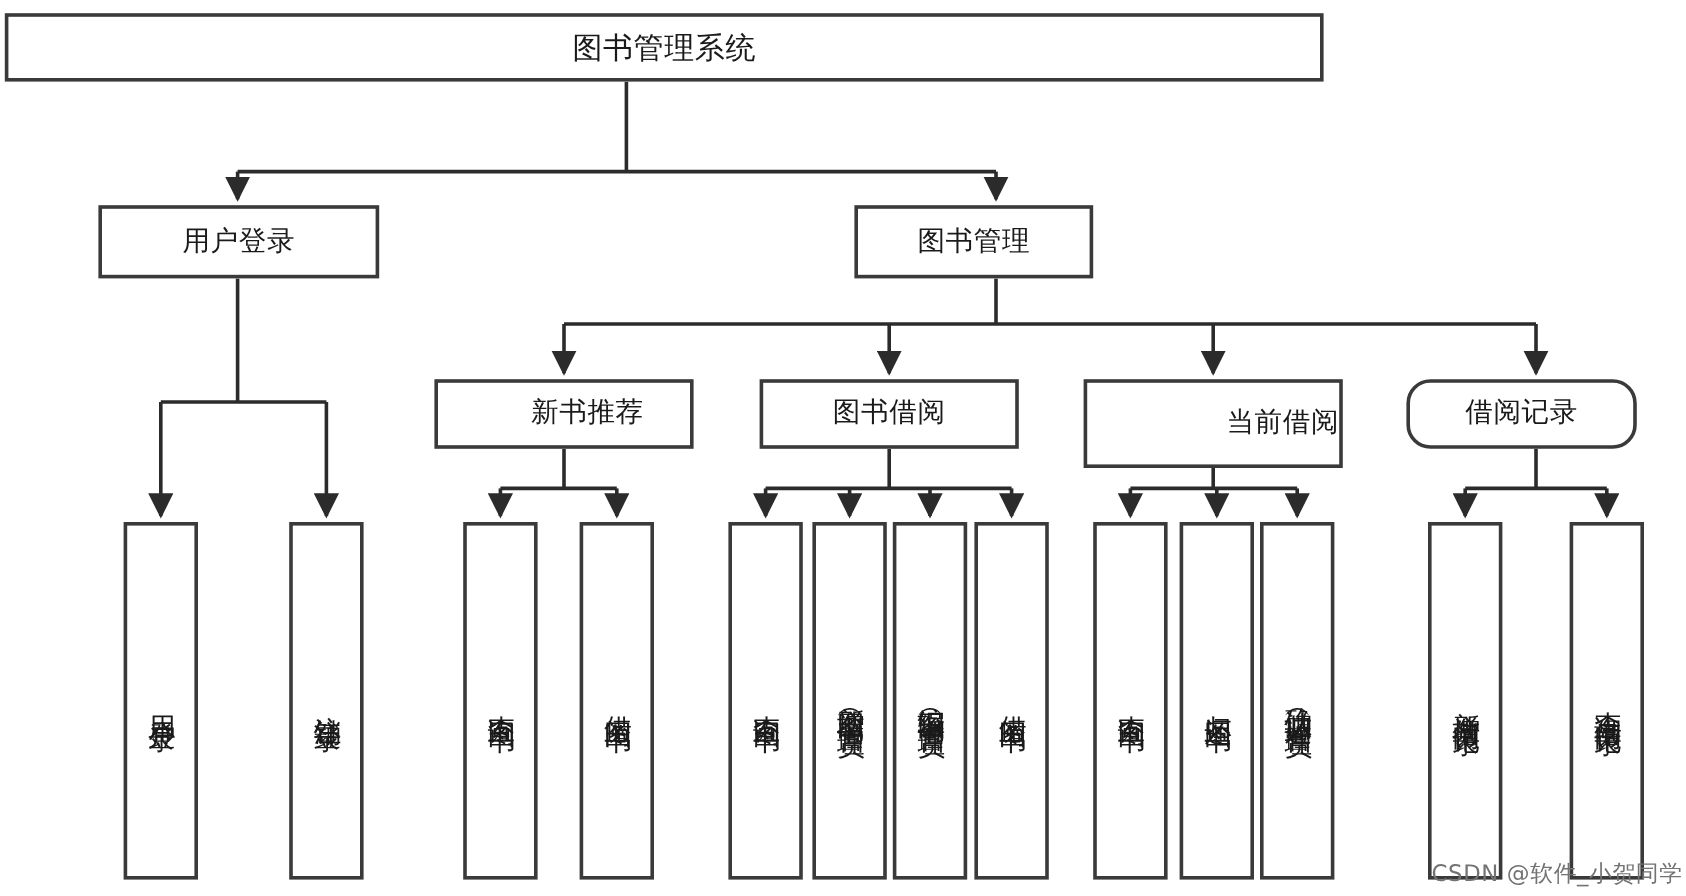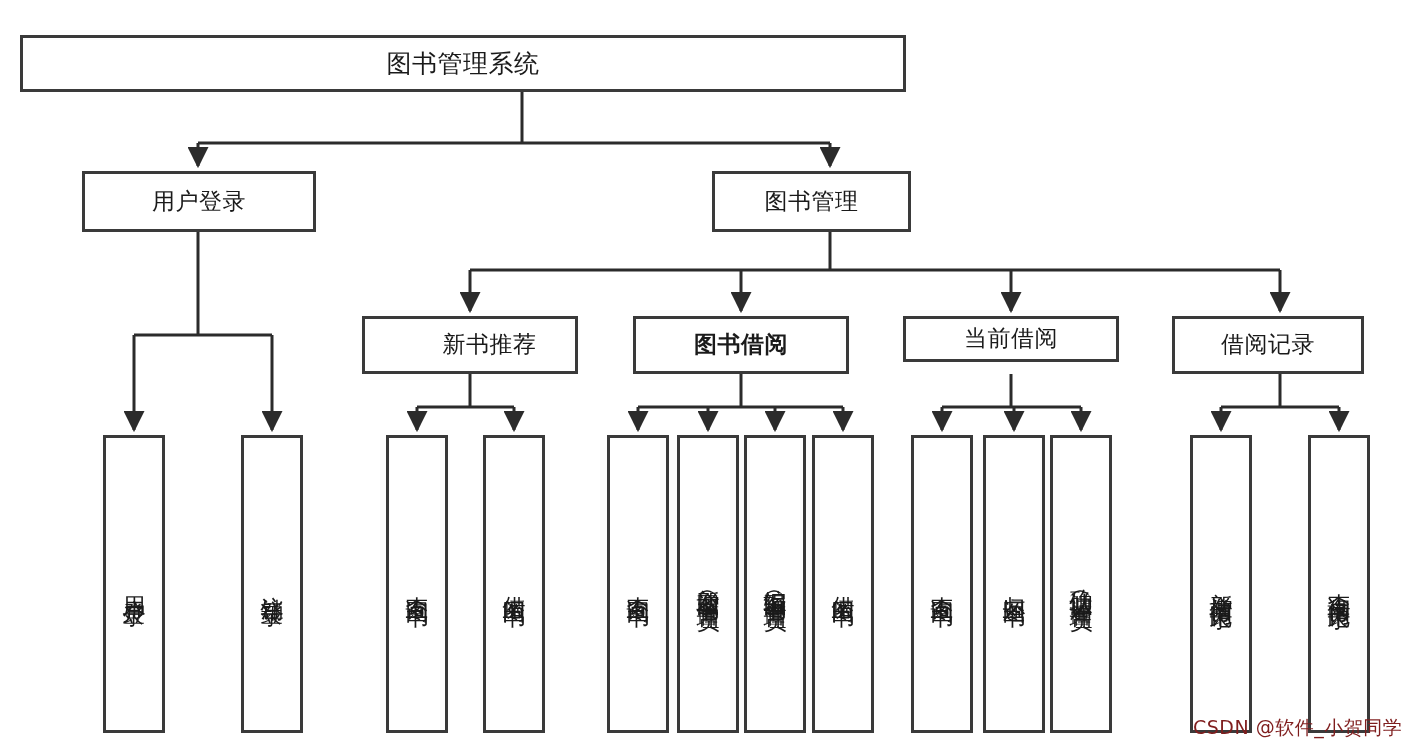--- a/index.html
+++ b/index.html
@@ -52,21 +52,21 @@
     writing-mode: vertical-rl;
     text-orientation: upright;
     font-size: 23px;
     letter-spacing: 3px;
     line-height: 1;
     white-space: nowrap;
   }
   .watermark {
     position: absolute;
     font-size: 19px;
-    color: #7f1d1d;
+    color: #737373;
     white-space: nowrap;
     letter-spacing: 0.5px;
   }
 </style>
 </head>
 <body>
 
 <div id="canvas">
 
   <svg class="wires" viewBox="0 0 1405 747" xmlns="http://www.w3.org/2000/svg">
@@ -112,41 +112,41 @@
       <path d="M 1014 407 L 1014 430" marker-end="url(#arrow)"></path>
       <path d="M 1081 407 L 1081 430" marker-end="url(#arrow)"></path>
 
       <path d="M 1280 374 L 1280 407"></path>
       <path d="M 1221 407 L 1339 407"></path>
       <path d="M 1221 407 L 1221 430" marker-end="url(#arrow)"></path>
       <path d="M 1339 407 L 1339 430" marker-end="url(#arrow)"></path>
     </g>
   </svg>
 
-  <div class="node root" style="left:20px; top:11px; width:886px; height:57px;margin-top:24px;">
+  <div class="node root" style="left:4px; top:11px; width:1099px; height:57px;">
     <span class="label">图书管理系统</span>
   </div>
 
   <div class="node lvl2" style="left:82px; top:171px; width:234px; height:61px;">
     <span class="label">用户登录</span>
   </div>
   <div class="node lvl2" style="left:712px; top:171px; width:199px; height:61px;">
     <span class="label">图书管理</span>
   </div>
 
   <div class="node lvl3" style="left:362px; top:316px; width:216px; height:58px;padding-left:39px;">
     <span class="label">新书推荐</span>
   </div>
-  <div class="node lvl3" style="left:633px; top:316px; width:216px; height:58px;font-weight:bold;">
+  <div class="node lvl3" style="left:633px; top:316px; width:216px; height:58px;">
     <span class="label">图书借阅</span>
   </div>
-  <div class="node lvl3" style="left:903px; top:316px; width:216px; height:46px;">
+  <div class="node lvl3" style="left:903px; top:316px; width:216px; height:74px;justify-content:flex-end;">
     <span class="label">当前借阅</span>
   </div>
-  <div class="node lvl3" style="left:1172px; top:316px; width:192px; height:58px;">
+  <div class="node lvl3" style="left:1172px; top:316px; width:192px; height:58px;border-radius:20px;">
     <span class="label">借阅记录</span>
   </div>
 
   <div class="node leaf" style="left:103px; top:435px; width:62px; height:298px;">
     <span class="label">用户登录</span>
   </div>
   <div class="node leaf" style="left:241px; top:435px; width:62px; height:298px;">
     <span class="label">注销登录</span>
   </div>
   <div class="node leaf" style="left:386px; top:435px; width:62px; height:298px;">

